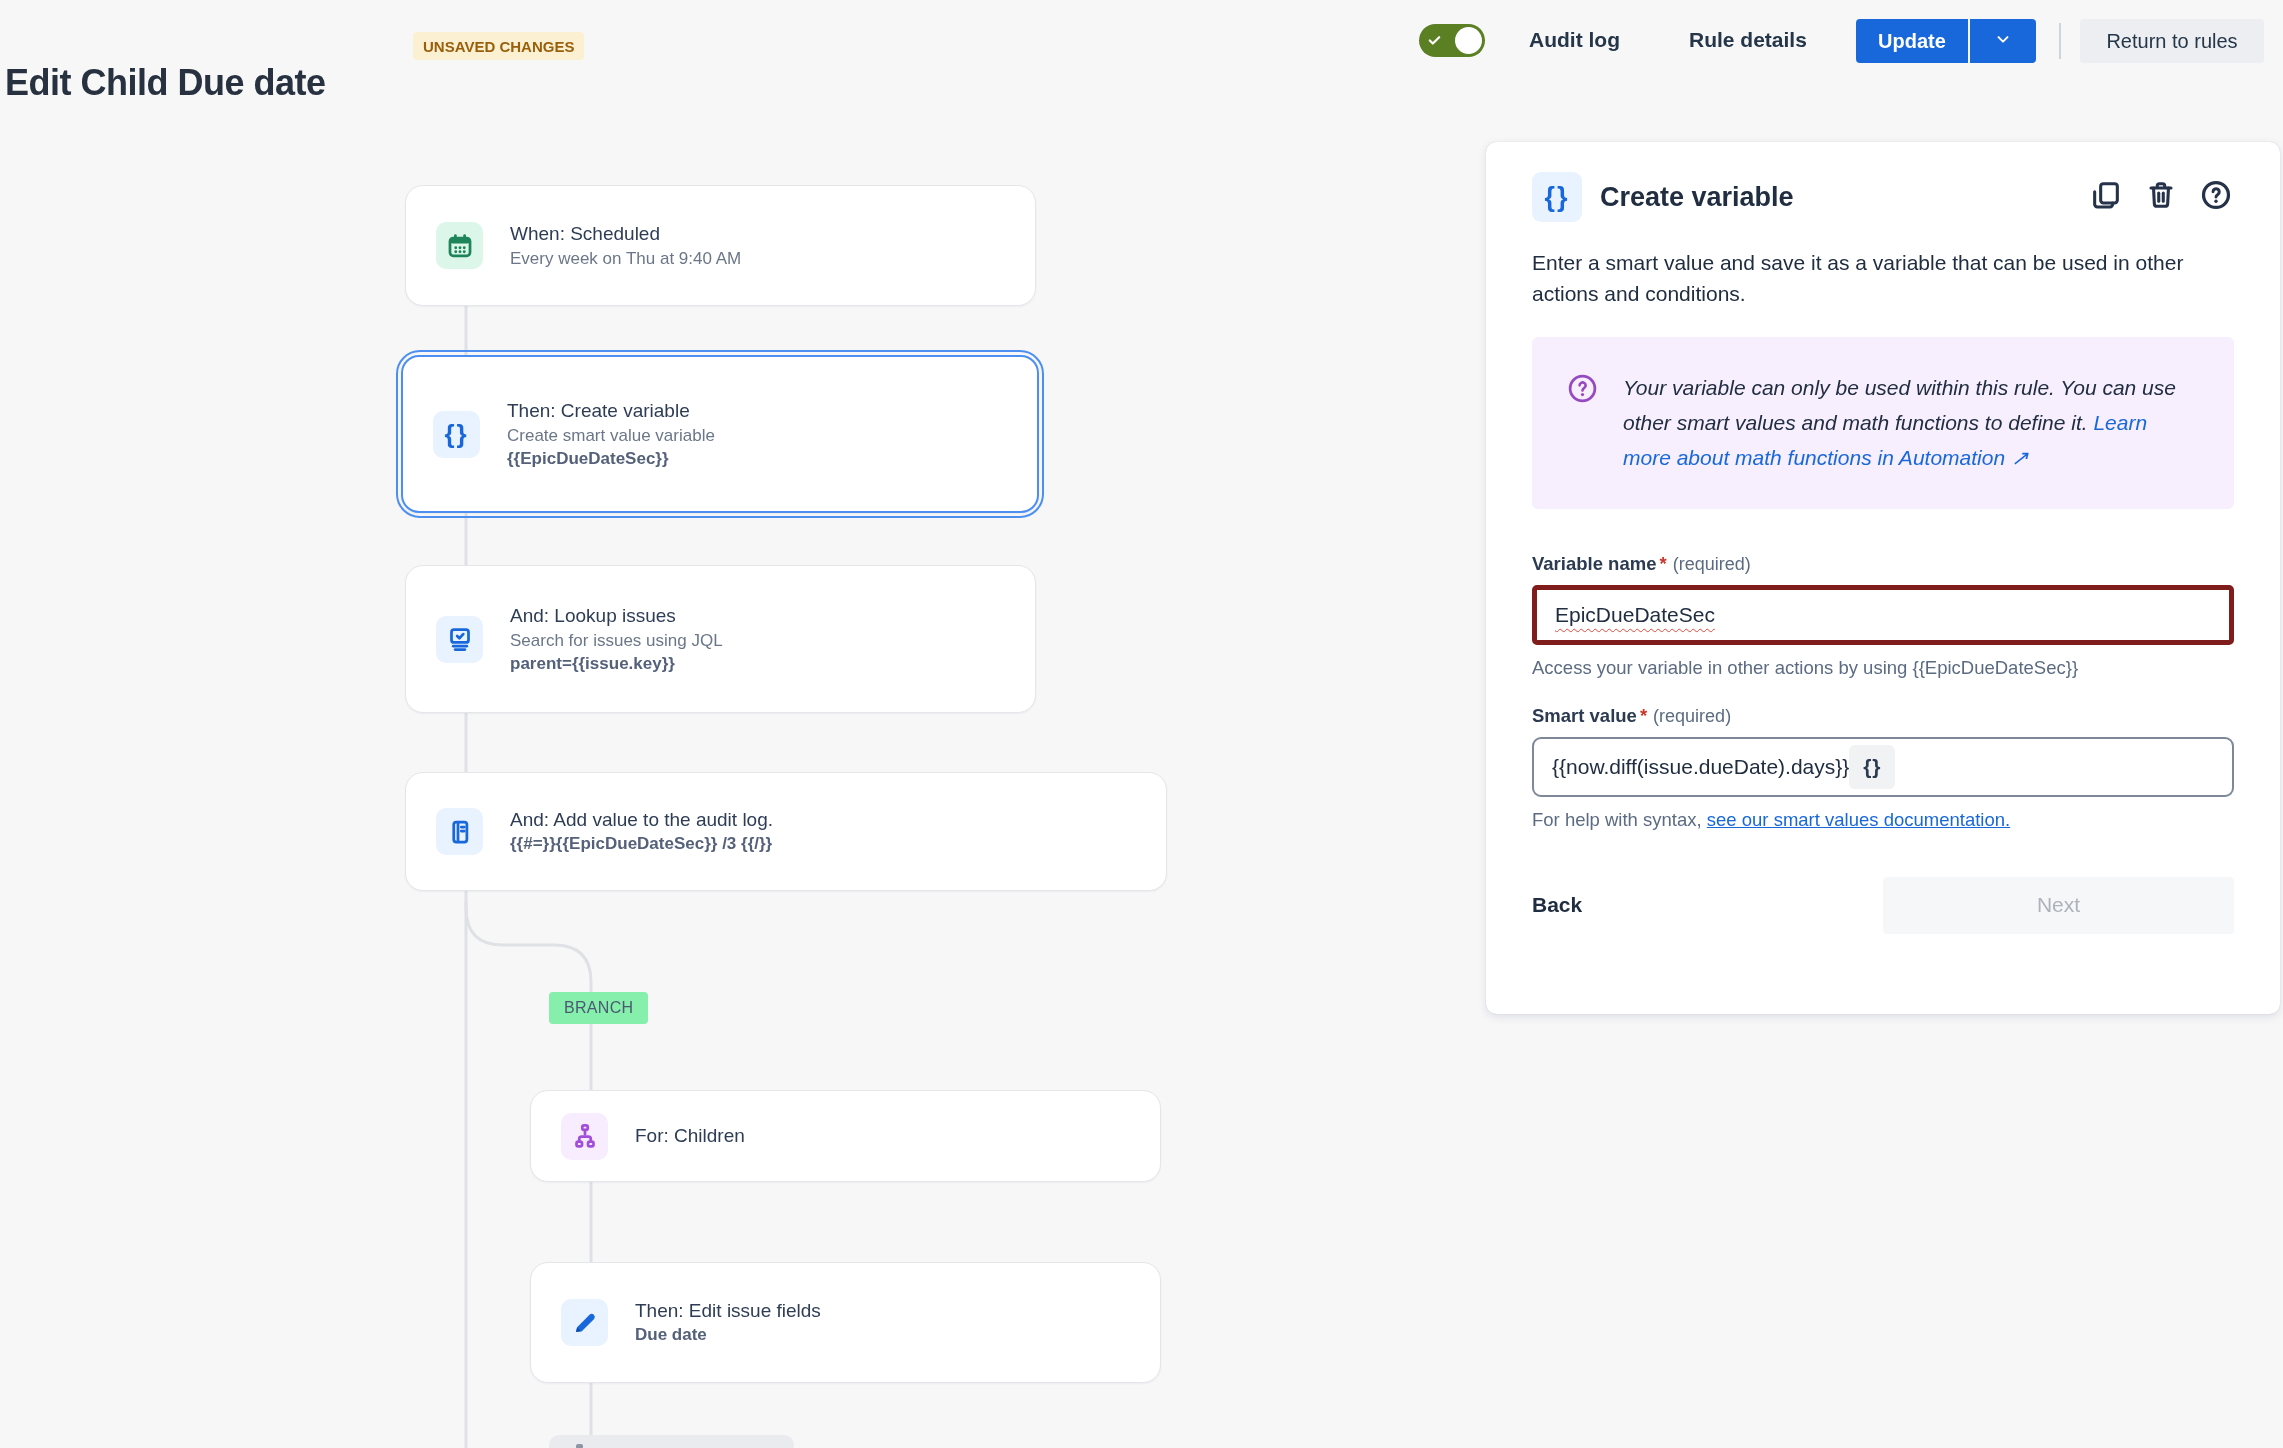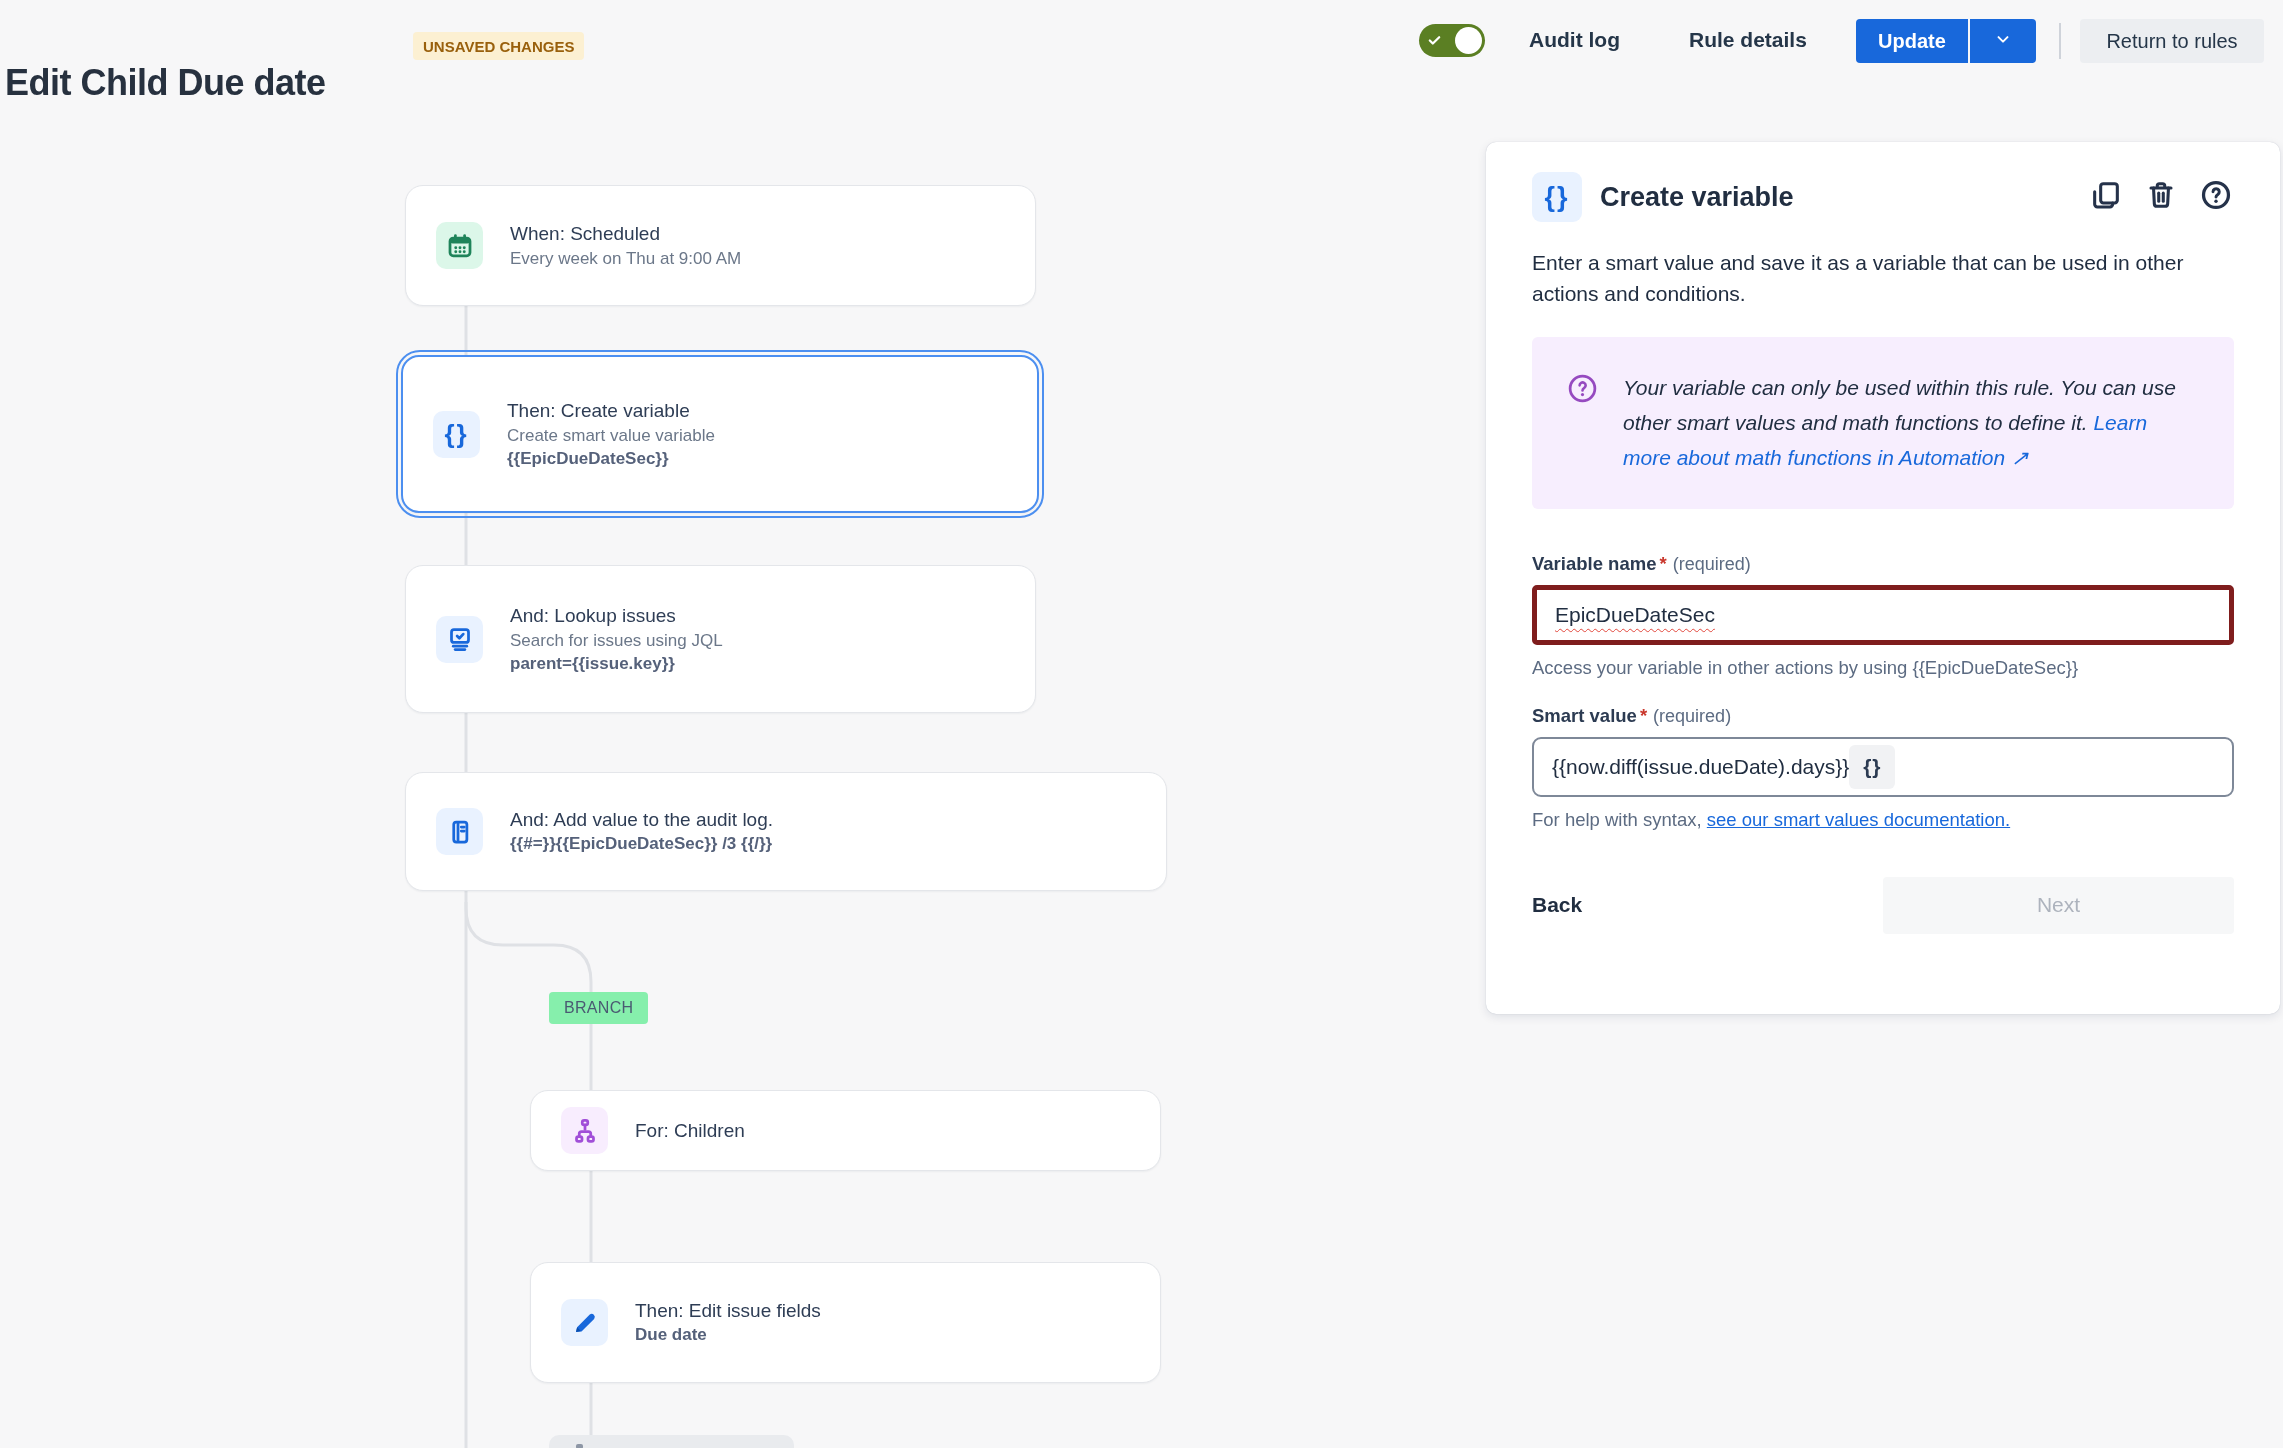--- a/index.html
+++ b/index.html
@@ -39,21 +39,21 @@
   .braces-glyph{font-size:26px;font-weight:700;color:#1868db;letter-spacing:2px;}
   .t-title{font-size:19px;color:#2e3d55;}
   .t-sub{font-size:17px;color:#6b7789;margin-top:4px;}
   .t-code{font-size:17px;color:#55617a;font-weight:700;margin-top:3px;}
   #card-scheduled{left:405px;top:185px;width:631px;height:121px;}
   .sel-ring{position:absolute;left:396px;top:350px;width:648px;height:168px;border:2px solid #4c8ff0;
             border-radius:24px;padding:3px;box-sizing:border-box;}
   #card-create{position:relative;left:0;top:0;width:100%;height:100%;border:2px solid #4c8ff0;}
   #card-lookup{left:405px;top:565px;width:631px;height:148px;}
   #card-audit{left:405px;top:772px;width:762px;height:119px;}
-  #card-children{left:530px;top:1090px;width:631px;height:81px;}
+  #card-children{left:530px;top:1090px;width:631px;height:92px;}
   #card-edit{left:530px;top:1262px;width:631px;height:121px;}
   .branch-chip{position:absolute;left:549px;top:992px;background:#86efac;color:#4a5a72;
                font-size:16px;padding:7px 15px;border-radius:4px;letter-spacing:.3px;}
   .collapsed-block{position:absolute;left:549px;top:1435px;width:245px;height:40px;
                    background:#e9ebee;border-radius:10px;cursor:pointer;}
   .collapsed-dot{position:absolute;left:27px;top:9px;width:7px;height:5px;background:#8d96a5;border-radius:2px;}
 
   
   .panel{position:absolute;left:1486px;top:142px;width:794px;height:872px;background:#fff;
          border-radius:10px;box-shadow:0 0 1px rgba(9,30,66,.25),0 3px 10px rgba(9,30,66,.10);
@@ -135,21 +135,21 @@
         <circle cx="8.6" cy="13.4" r="1.15" fill="#1f845a"></circle>
           <circle cx="12" cy="13.4" r="1.15" fill="#1f845a"></circle>
           <circle cx="15.4" cy="13.4" r="1.15" fill="#1f845a"></circle>
         <circle cx="8.6" cy="16.6" r="1.15" fill="#1f845a"></circle>
           <circle cx="12" cy="16.6" r="1.15" fill="#1f845a"></circle>
           <circle cx="15.4" cy="16.6" r="1.15" fill="#1f845a"></circle>
       </svg>
     </div>
     <div>
       <div class="t-title">When: Scheduled</div>
-      <div class="t-sub">Every week on Thu at 9:00 AM</div>
+      <div class="t-sub">Every week on Thu at 9:40 AM</div>
     </div>
   </div>
 
   <div class="sel-ring">
     <div class="card" id="card-create">
       <div class="badge b-blue">
         <span class="braces-glyph">{}</span>
       </div>
       <div>
         <div class="t-title">Then: Create variable</div>

